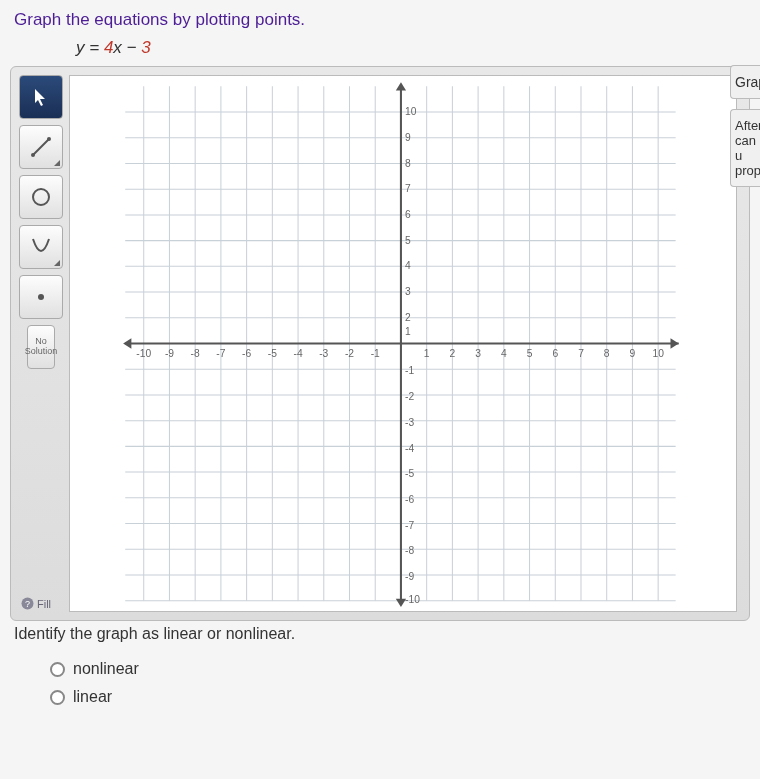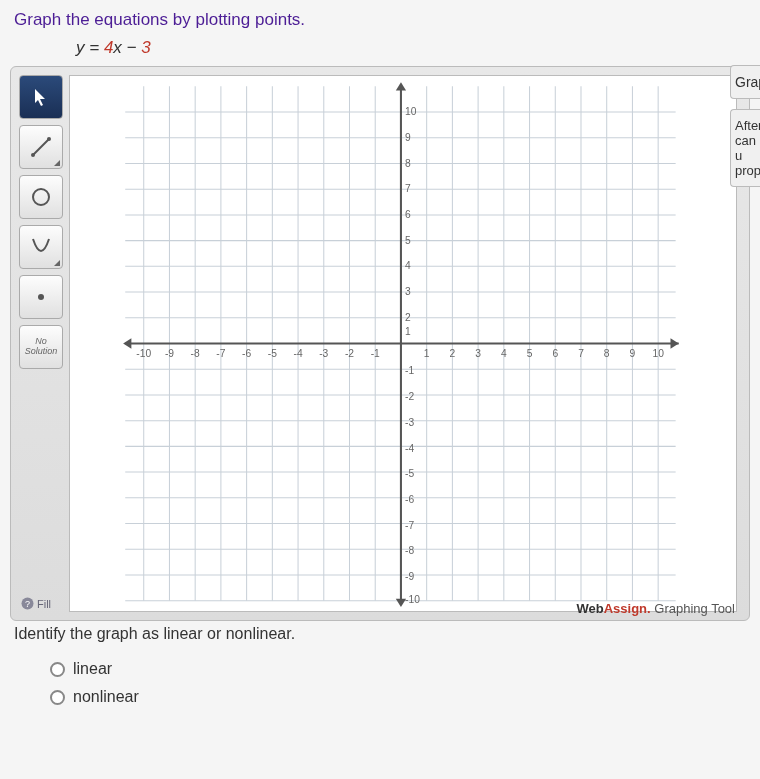--- a/index.html
+++ b/index.html
@@ -54,27 +54,26 @@
       cursor: pointer;
       color: #444;
       font-size: 12px;
       position: relative;
     }
     .tool-btn.selected {
       background: linear-gradient(#2b4a7a, #1a2f55);
       color: #fff;
     }
     .tool-btn.nosol {
-      width: 44px;
+      width: 28px;
       height: 44px;
       font-size: 9px;
       line-height: 1.1;
       text-align: center;
       color: #666;
-      font-style: italic;
     }
     .corner-mark {
       position: absolute;
       bottom: 2px;
       right: 2px;
       width: 0; height: 0;
       border-left: 6px solid transparent;
       border-bottom: 6px solid #666;
     }
     .graph-panel {
@@ -303,34 +302,31 @@
 
 
   <div class="help-btn">
     <svg width="13" height="13" viewBox="0 0 13 13">
         <circle cx="6.5" cy="6.5" r="6" fill="#889"></circle>
         <text x="6.5" y="10" font-size="9" fill="#fff" text-anchor="middle">?</text>
       </svg>
     <span>Fill</span>
   </div>
 
-  <div class="footer-brand">
-    <span class="wa">Web</span><span class="assign">Assign.</span><span> Graphing Tool</span>
-  </div>
 </div>
 
 <div class="question2">Identify the graph as linear or nonlinear.</div>
 <div class="radio-group">
   <div class="radio-row">
     <span class="radio-circle"></span>
-    <span>linear</span>
+    <span>nonlinear</span>
   </div>
   <div class="radio-row">
     <span class="radio-circle"></span>
-    <span>nonlinear</span>
+    <span>linear</span>
   </div>
 </div>
 
 <div class="side-panel">
   <div class="side-tab">Grapl</div>
   <div class="side-tab small">
     <div>After</div>
     <div>can u</div>
     <div>prope</div>
   </div>

